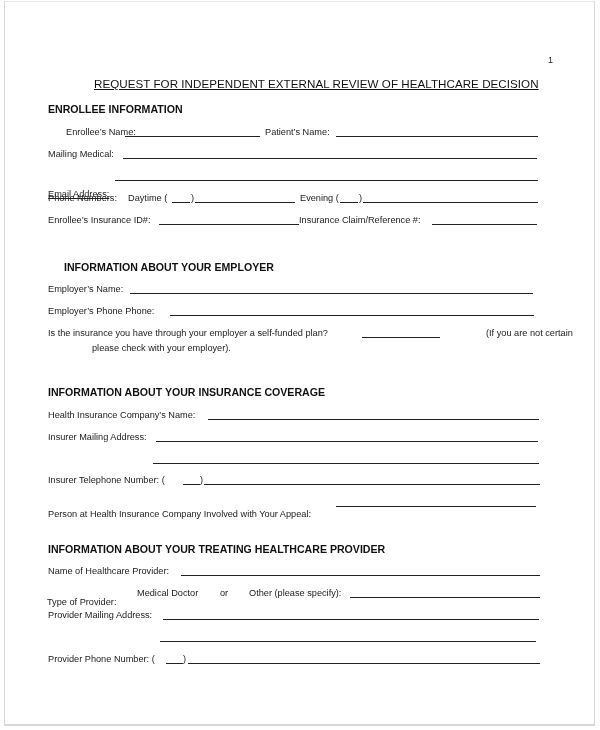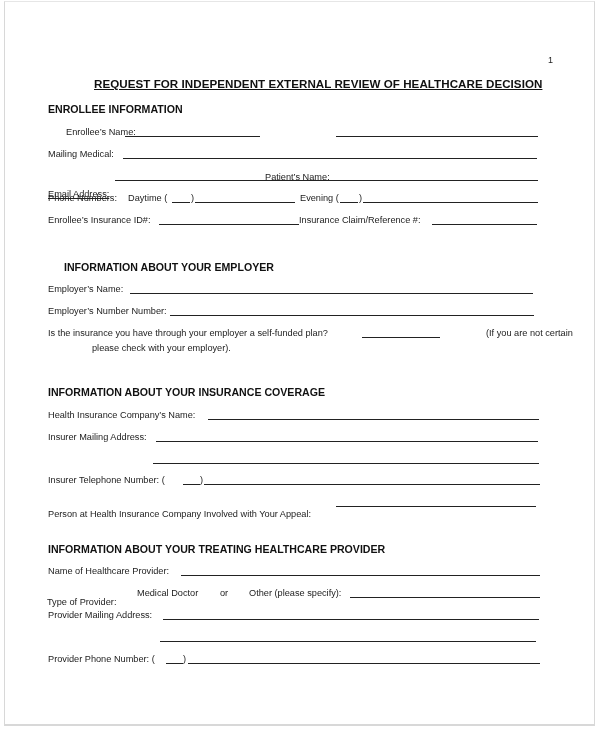--- a/index.html
+++ b/index.html
@@ -28,21 +28,21 @@
       background: #fff;
       box-sizing: border-box;
     }
     .abs { position: absolute; white-space: nowrap; }
     .page-num {
       font-size: 9px;
       color: #222;
     }
     .doc-title {
       font-size: 11.6px;
-      font-weight: bold;
+      font-weight: normal;
       text-decoration: underline;
       letter-spacing: 0.05px;
       color: #111;
       padding-left: 19px;
     }
     .section-heading {
       font-size: 10.6px;
       font-weight: bold;
       color: #111;
     }
@@ -62,21 +62,21 @@
 <div class="page"></div>
 
 <div class="abs page-num" style="left:548px; top:55px;">1</div>
 
 <div class="abs doc-title" style="left:75px; top:77px;">REQUEST FOR INDEPENDENT EXTERNAL REVIEW OF HEALTHCARE DECISION</div>
 
 <div class="abs section-heading" style="left:48px; top:103px;">ENROLLEE INFORMATION</div>
 
 <div class="abs label" style="left:48px; top:127px;padding-left:18px;">Enrollee’s Name:</div>
 <div class="line" style="left:125px; top:136px; width:135px;"></div>
-<div class="abs label" style="left:265px; top:127px;margin-top:45px;">Patient’s Name:</div>
+<div class="abs label" style="left:265px; top:127px;">Patient’s Name:</div>
 <div class="line" style="left:336px; top:136px; width:202px;"></div>
 
 <div class="abs label" style="left:48px; top:149px;">Mailing Medical:</div>
 <div class="line" style="left:123px; top:158px; width:414px;"></div>
 
 <div class="abs label" style="left:48px; top:189px;text-decoration:underline;">Email Address:</div>
 <div class="line" style="left:115px; top:180px; width:423px;"></div>
 
 <div class="abs label" style="left:48px; top:193px;">Phone Numbers:</div>
 <div class="abs label" style="left:128px; top:193px;">Daytime (</div>
@@ -91,21 +91,21 @@
 <div class="abs label" style="left:48px; top:215px;">Enrollee’s Insurance ID#:</div>
 <div class="line" style="left:159px; top:224px; width:140px;"></div>
 <div class="abs label" style="left:299px; top:215px;">Insurance Claim/Reference #:</div>
 <div class="line" style="left:432px; top:224px; width:105px;"></div>
 
 <div class="abs section-heading" style="left:48px; top:261px;padding-left:16px;">INFORMATION ABOUT YOUR EMPLOYER</div>
 
 <div class="abs label" style="left:48px; top:284px;">Employer’s Name:</div>
 <div class="line" style="left:130px; top:293px; width:403px;"></div>
 
-<div class="abs label" style="left:48px; top:306px;">Employer’s Number Number:</div>
+<div class="abs label" style="left:48px; top:306px;">Employer’s Phone Phone:</div>
 <div class="line" style="left:170px; top:315px; width:364px;"></div>
 
 <div class="abs label" style="left:48px; top:328px;">Is the insurance you have through your employer a self-funded plan?</div>
 <div class="line" style="left:362px; top:337px; width:78px;"></div>
 <div class="abs label" style="left:440px; top:328px;padding-left:46px;">(If you are not certain</div>
 <div class="abs label" style="left:48px; top:343px;margin-left:44px;">please check with your employer).</div>
 
 <div class="abs section-heading" style="left:48px; top:386px;">INFORMATION ABOUT YOUR INSURANCE COVERAGE</div>
 
 <div class="abs label" style="left:48px; top:410px;">Health Insurance Company’s Name:</div>

